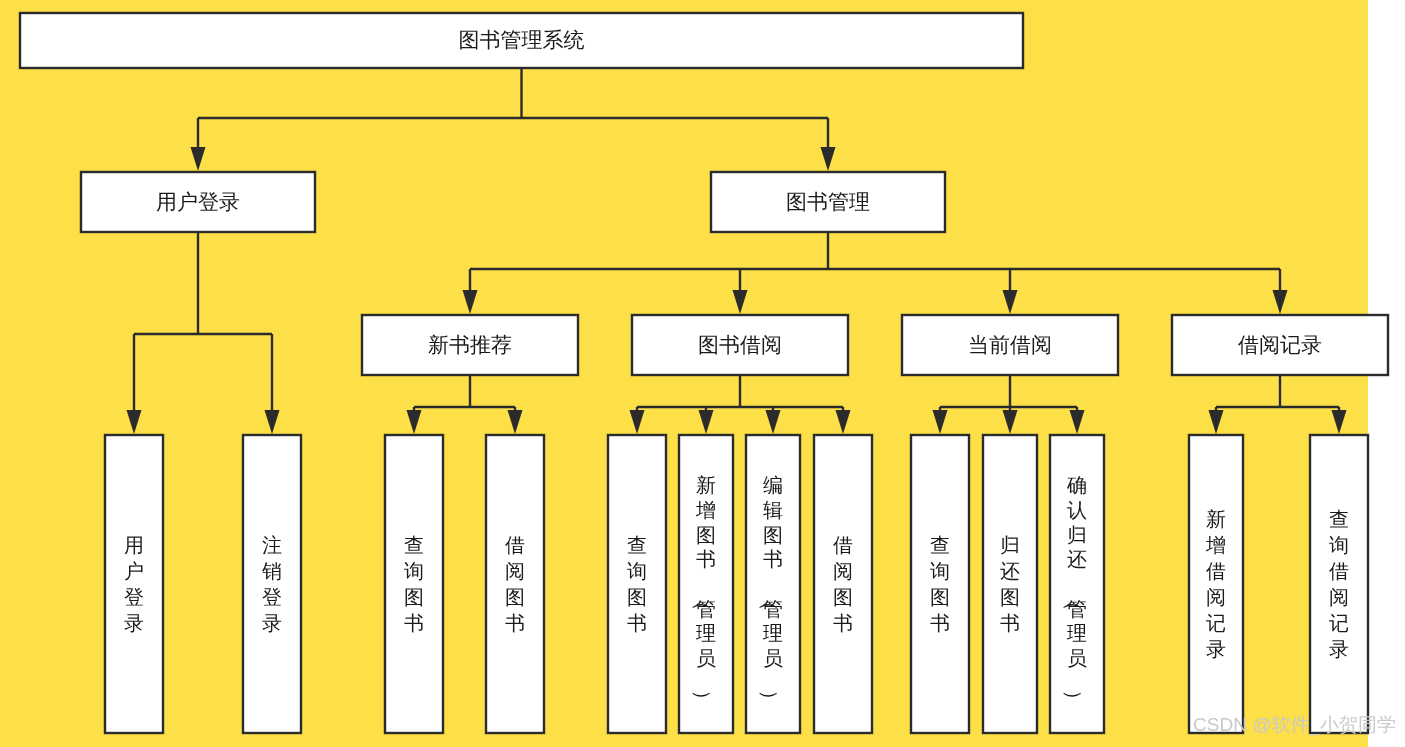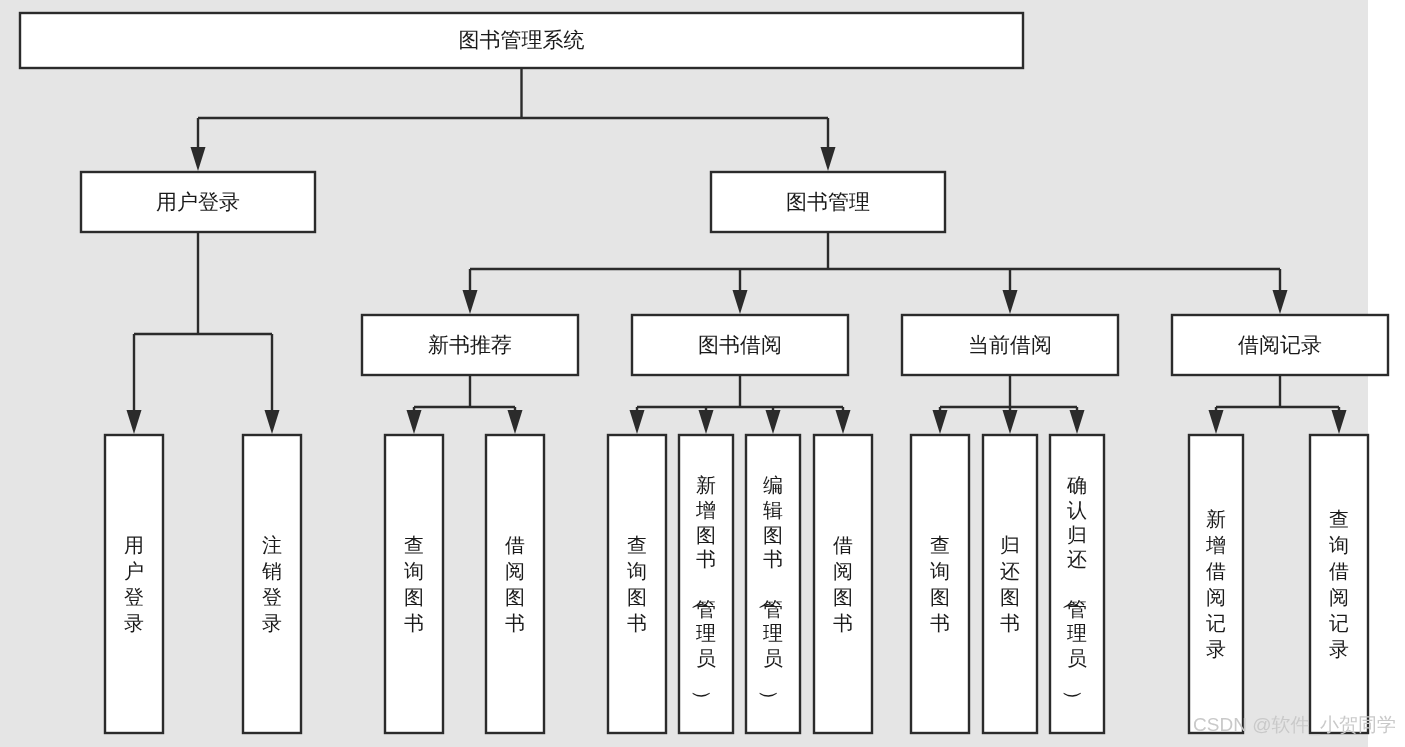--- a/index.html
+++ b/index.html
@@ -11,21 +11,21 @@
   body {
     width: 1405px;
     height: 747px;
     overflow: hidden;
     font-family: "Liberation Sans", "DejaVu Sans", sans-serif;
   }
   #diagram-root {
     position: relative;
     width: 1368px;
     height: 747px;
-    background: #e5e5e5;
+    background: #fde047;
   }
   svg#diagram-canvas {
     position: absolute;
     left: 0;
     top: 0;
     width: 1405px;
     height: 747px;
     display: block;
   }
   .node-rect {

